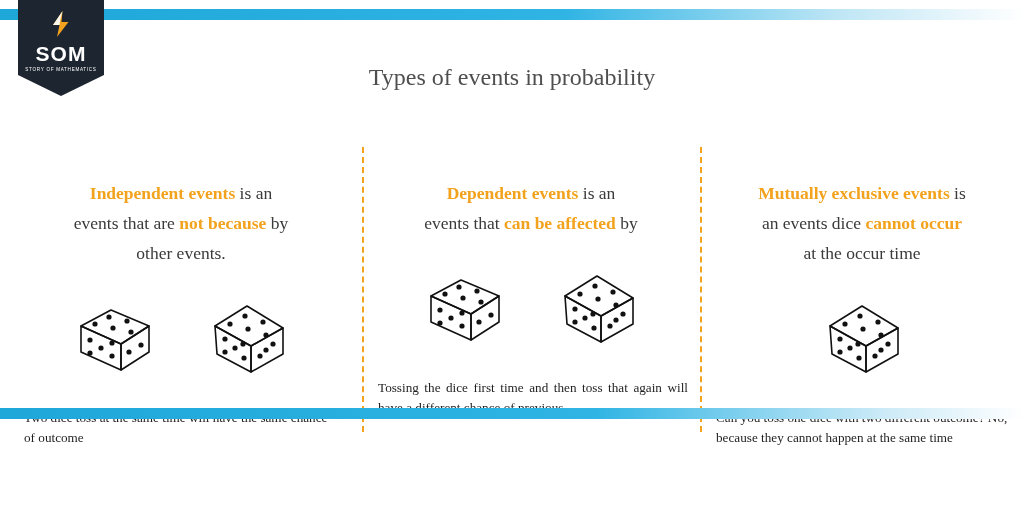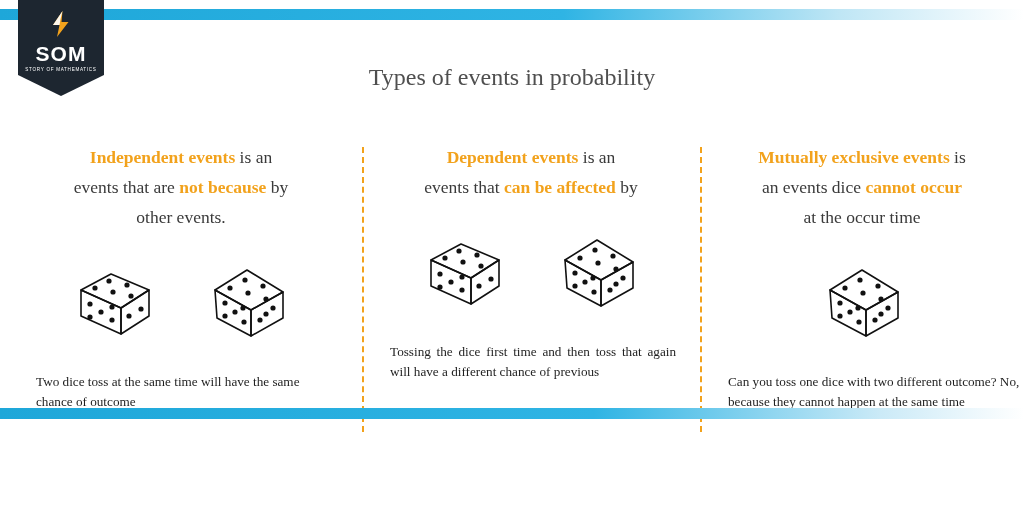--- a/index.html
+++ b/index.html
@@ -88,21 +88,22 @@
   .columns {
     position: absolute;
     top: 142px;
     left: 0;
     width: 1024px;
     height: 320px;
     display: flex;
   }
   .col {
     position: relative;
-    padding: 0 14px;
+    padding: 0 2px;
+    margin-top: 36px;
   }
   .col-1 { width: 362px; }
   .col-2 { width: 338px; }
   .col-3 { width: 324px; }
 
   .divider {
     position: absolute;
     top: 5px;
     width: 0;
     height: 285px;

